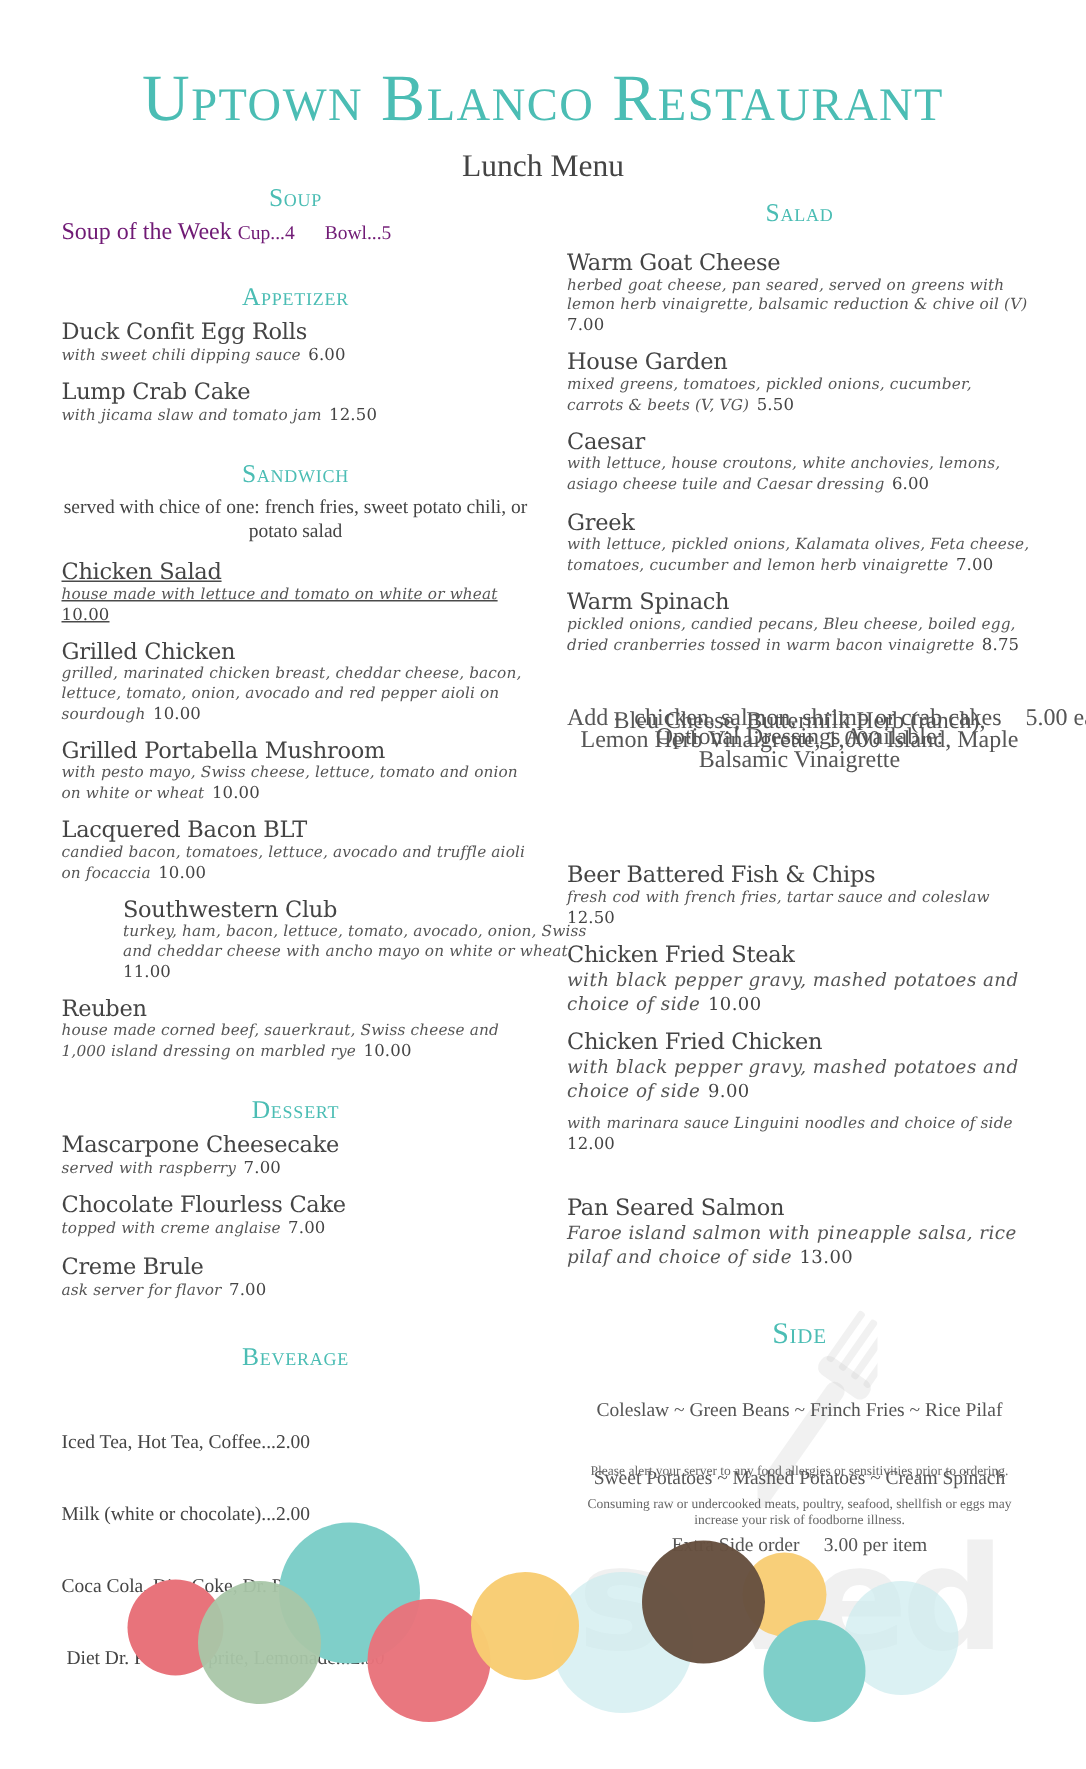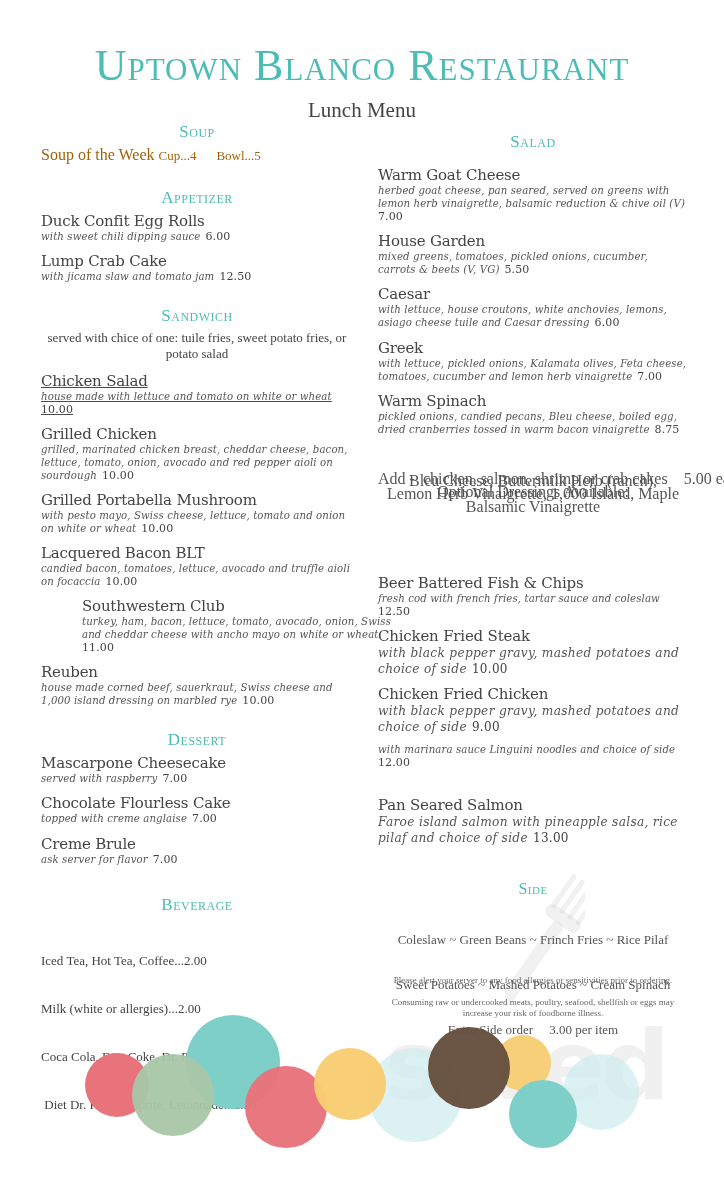--- a/index.html
+++ b/index.html
@@ -44,21 +44,21 @@
   }
   .center { text-align: center; }
   .small-note {
     position: absolute; left: 0; width: 100%; text-align: center;
     font-family: "Liberation Serif", serif; font-size: 16px; color: #555; line-height: 13px;
   }
   .tiny-note {
     position: absolute; left: 0; width: 100%; text-align: center;
     font-family: "Liberation Serif", serif; font-size: 9px; color: #666; line-height: 11px;
   }
-  .soup-line { font-family: "Liberation Serif", serif; font-size: 16px; color: #a16207; }
+  .soup-line { font-family: "Liberation Serif", serif; font-size: 16px; color: #701a75; }
   .soup-line .opt { font-size: 13px; }
   .circle { position: absolute; border-radius: 50%; }
   .watermark {
     position: absolute; left: 385px; top: 1018px; font-family: "DejaVu Sans", sans-serif;
     font-weight: bold; font-size: 96px; color: rgba(200,200,200,0.28); letter-spacing: -4px;
     line-height: 96px;
   }
   .fork {
     position: absolute; left: 505px; top: 870px; width: 80px; height: 150px;
   }
@@ -93,21 +93,21 @@
   <div class="item" style="top:212px;">
     <div class="item-name">Duck Confit Egg Rolls</div>
     <div class="item-desc"><span>with sweet chili dipping sauce</span><span class="price">6.00</span></div>
   </div>
   <div class="item" style="top:252px;">
     <div class="item-name">Lump Crab Cake</div>
     <div class="item-desc"><span>with jicama slaw and tomato jam</span><span class="price">12.50</span></div>
   </div>
 
   <div class="sec-head" style="top:307px;">Sandwich</div>
-  <div class="plain center" style="top:330px; font-size:13px;">served with chice of one: tuile fries, sweet potato fries, or potato salad</div>
+  <div class="plain center" style="top:330px; font-size:13px;">served with chice of one: french fries, sweet potato chili, or potato salad</div>
 
   <div class="item" style="top:372px;text-decoration:underline;">
     <div class="item-name">Chicken Salad</div>
     <div class="item-desc"><span>house made with lettuce and tomato on white or wheat</span><br><span class="price" style="margin-left:0">10.00</span></div>
   </div>
   <div class="item" style="top:425px;">
     <div class="item-name">Grilled Chicken</div>
     <div class="item-desc"><span>grilled, marinated chicken breast, cheddar cheese, bacon, lettuce, tomato, onion, avocado and red pepper aioli on sourdough</span><span class="price">10.00</span></div>
   </div>
   <div class="item" style="top:491px;">
@@ -137,21 +137,21 @@
     <div class="item-desc"><span>topped with creme anglaise</span><span class="price">7.00</span></div>
   </div>
   <div class="item" style="top:835px;">
     <div class="item-name">Creme Brule</div>
     <div class="item-desc"><span>ask server for flavor</span><span class="price">7.00</span></div>
   </div>
 
   <div class="sec-head" style="top:896px;">Beverage</div>
   <div class="plain" style="top:921px; font-size:13px; white-space:pre;">
     <div>Iced Tea, Hot Tea, Coffee...2.00</div>
-    <div>Milk (white or allergies)...2.00</div>
+    <div>Milk (white or chocolate)...2.00</div>
     <div>Coca Cola, Diet Coke, Dr. Pepper,</div>
     <div> Diet Dr. Pepper, Sprite, Lemonade...2.50</div>
   </div>
 </div>
 
 <div class="col col-right" style="top:0; height:1030px;">
   <div class="sec-head" style="top:133px;">Salad</div>
   <div class="item" style="top:166px;">
     <div class="item-name">Warm Goat Cheese</div>
     <div class="item-desc"><span>herbed goat cheese, pan seared, served on greens with lemon herb vinaigrette, balsamic reduction &amp; chive oil (V)</span><br><span class="price" style="margin-left:0">7.00</span></div>
@@ -190,21 +190,21 @@
     <div class="item-desc big"><span>with black pepper gravy, mashed potatoes and choice of side</span><span class="price">9.00</span></div>
   </div>
   <div class="item" style="top:743px;">
     <div class="item-desc"><span>with marinara sauce Linguini noodles and choice of side</span><br><span class="price" style="margin-left:0">12.00</span></div>
   </div>
   <div class="item" style="top:796px;">
     <div class="item-name">Pan Seared Salmon</div>
     <div class="item-desc big"><span>Faroe island salmon with pineapple salsa, rice pilaf and choice of side</span><span class="price">13.00</span></div>
   </div>
 
-  <div class="sec-head" style="top:879px; font-size:16px; line-height:20px;">Side</div>
+  <div class="sec-head" style="top:879px; font-size:20px; line-height:20px;">Side</div>
   <div class="small-note" style="top:902px; font-size:13px; line-height:15px; white-space:pre;">
     <div>Coleslaw ~ Green Beans ~ Frinch Fries ~ Rice Pilaf</div>
     <div>Sweet Potatoes ~ Mashed Potatoes ~ Cream Spinach</div>
     <div>Extra Side order     3.00 per item</div>
   </div>
 
   <div class="tiny-note" style="top:975px; padding:0 10px; box-sizing:border-box;">Please alert your server to any food allergies or sensitivities prior to ordering.</div>
   <div class="tiny-note" style="top:997px;">Consuming raw or undercooked meats, poultry, seafood, shellfish or eggs may increase your risk of foodborne illness.</div>
 </div>
 

